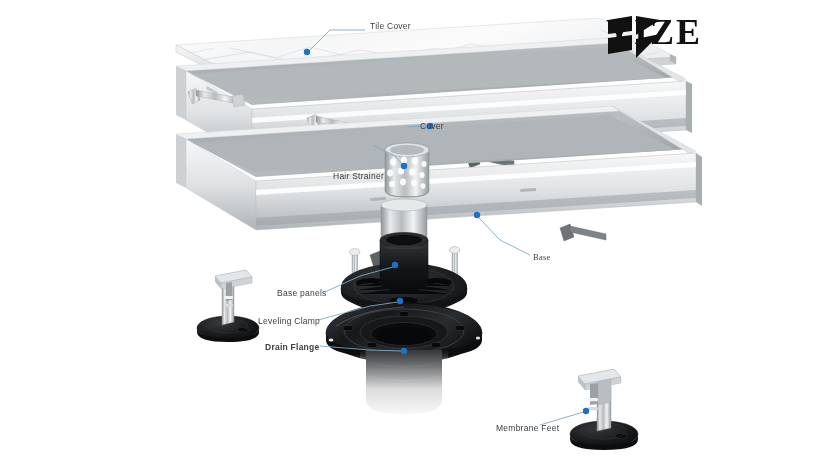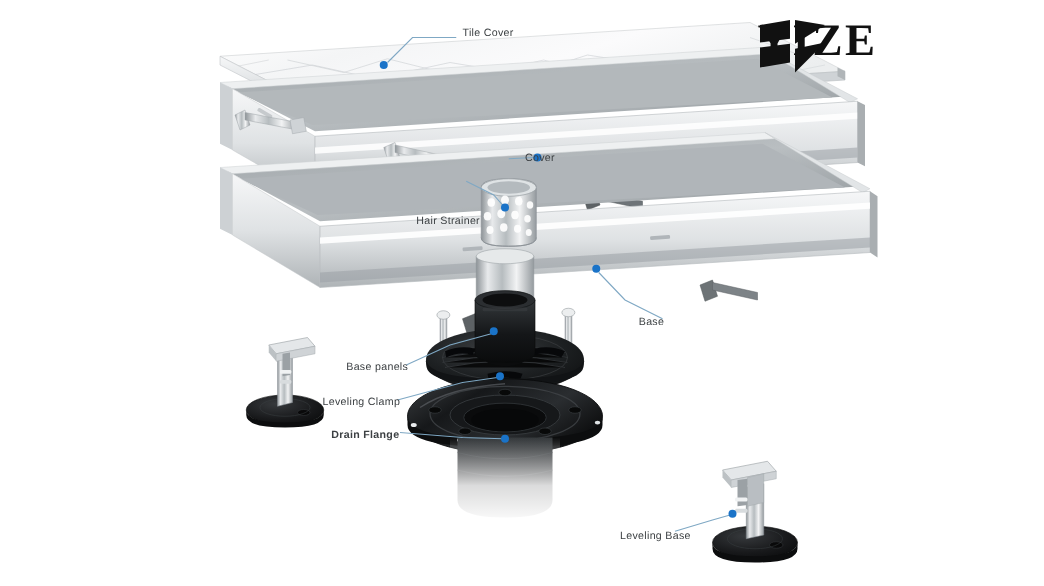--- a/index.html
+++ b/index.html
@@ -342,25 +342,25 @@
       <circle cx="395" cy="265" r="3.2" fill="#1a73c8"></circle>
       <circle cx="400" cy="301" r="3.2" fill="#1a73c8"></circle>
       <circle cx="404" cy="351" r="3.2" fill="#1a73c8"></circle>
       <circle cx="586" cy="411" r="3.2" fill="#1a73c8"></circle>
     </g>
   </svg>
 
   <div class="lbl" style="left:370px;top:22px;">Tile Cover</div>
   <div class="lbl" style="left:379px;top:122px;margin-left:41px;">Cover</div>
   <div class="lbl" style="left:333px;top:136px;margin-top:36px;">Hair Strainer</div>
-  <div class="lbl" style="left:511px;top:253px;">Base</div>
+  <div class="lbl" style="left:533px;top:253px;font-family:Liberation Serif, serif;">Base</div>
   <div class="lbl" style="left:277px;top:289px;">Base panels</div>
   <div class="lbl" style="left:258px;top:317px;">Leveling Clamp</div>
   <div class="lbl" style="left:265px;top:343px;font-weight:bold;">Drain Flange</div>
-  <div class="lbl" style="left:496px;top:424px;">Leveling Base</div>
+  <div class="lbl" style="left:496px;top:424px;">Membrane Feet</div>
 
   <div class="brand">
     <svg class="brand-mark" viewBox="0 0 56 46">
       <polygon points="2,6 26,2 26,17 2,20" fill="#111"></polygon>
       <polygon points="2,24 26,21 26,36 2,40" fill="#111"></polygon>
       <polygon points="30,2 54,6 30,21" fill="#111"></polygon>
       <polygon points="30,25 54,20 30,44" fill="#111"></polygon>
     </svg>
     <div class="brand-text">YIZE</div>
   </div>

